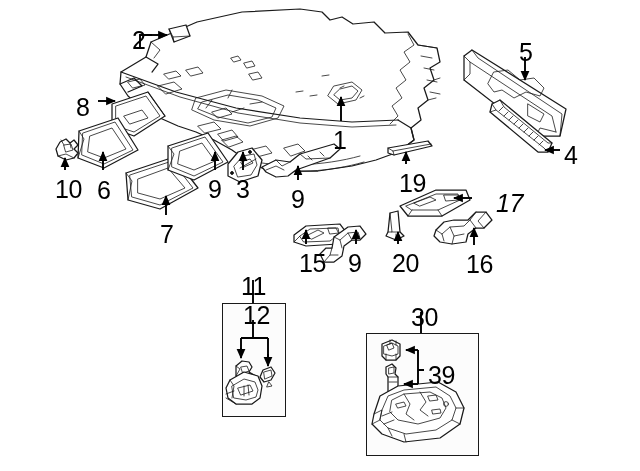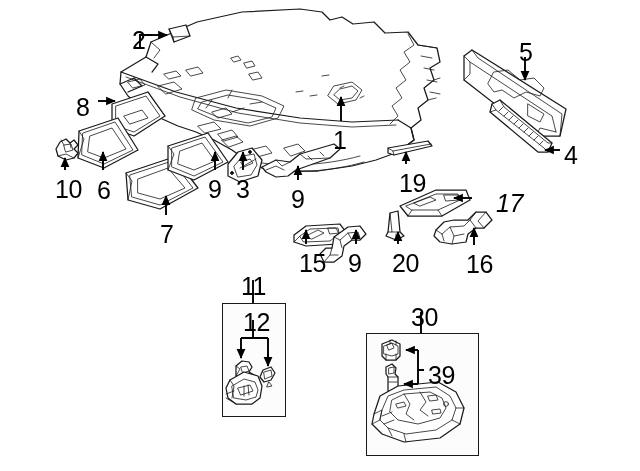--- a/index.html
+++ b/index.html
@@ -361,21 +361,21 @@
   <div class="callout" id="c2" style="left: 132px; top: 28px;">2</div>
   <div class="callout" id="c3" style="left: 236px; top: 177px;">3</div>
   <div class="callout" id="c4" style="left: 564px; top: 143px;">4</div>
   <div class="callout" id="c5" style="left: 519px; top: 40px;">5</div>
   <div class="callout" id="c6" style="left: 97px; top: 178px;">6</div>
   <div class="callout" id="c7" style="left: 160px; top: 222px;">7</div>
   <div class="callout" id="c8" style="left: 76px; top: 95px;">8</div>
   <div class="callout" id="c9" style="left: 208px; top: 177px;">9</div>
   <div class="callout" id="c10" style="left: 55px; top: 177px; text-align: center;">10</div>
   <div class="callout" id="c11" style="left: 241px; top: 274px; text-align: center;">11</div>
-  <div class="callout" id="c12" style="left: 243px; top: 310px; text-align: right;">12</div>
+  <div class="callout" id="c12" style="left: 243px; top: 303px; text-align: right;">12</div>
   <div class="callout" id="c13" style="left: 348px; top: 251px;">9</div>
   <div class="callout" id="c14" style="left: 466px; top: 252px;">16</div>
   <div class="callout" id="c15" style="left: 299px; top: 251px;">15</div>
   <div class="callout" id="c16" style="left: 291px; top: 187px;">9</div>
   <div class="callout" id="c17" style="left: 496px; top: 191px; font-style: italic;">17</div>
   <div class="callout" id="c18" style="left: 399px; top: 171px;">19</div>
   <div class="callout" id="c19" style="left: 392px; top: 251px;">20</div>
   <div class="callout" id="c20" style="left: 411px; top: 305px;">30</div>
   <div class="callout" id="c21" style="left: 428px; top: 363px;">39</div>
 

